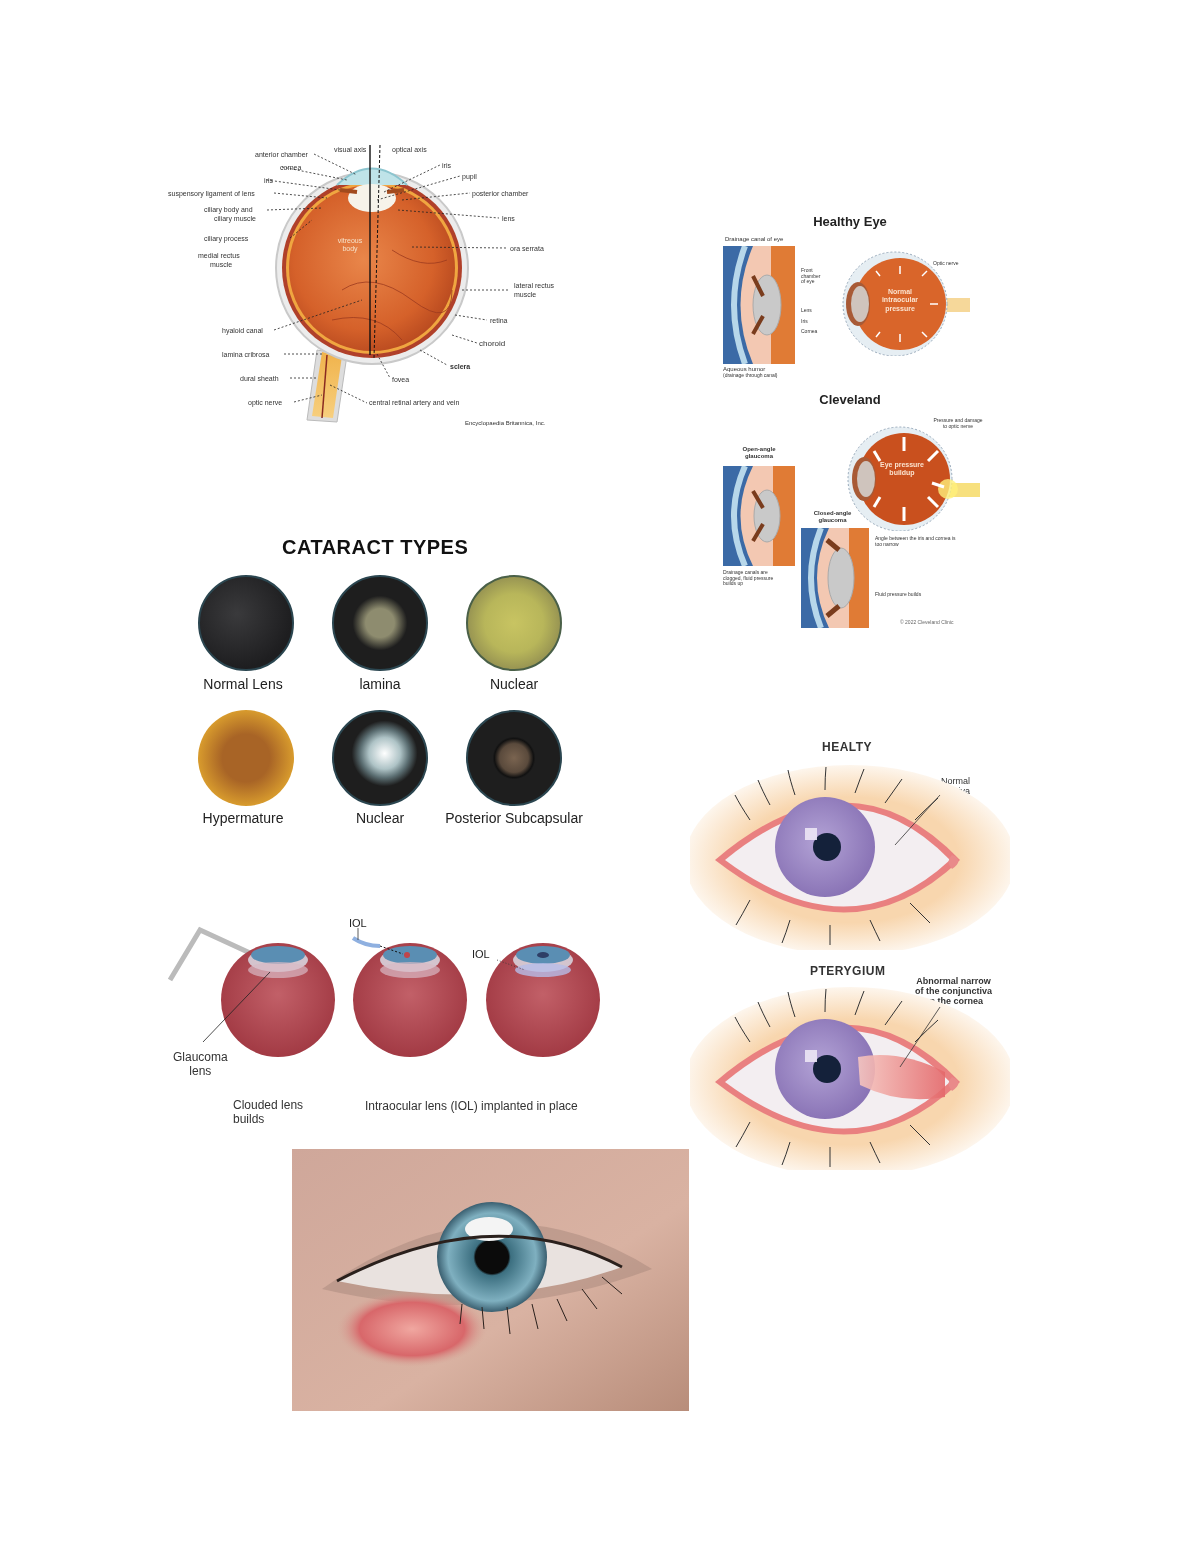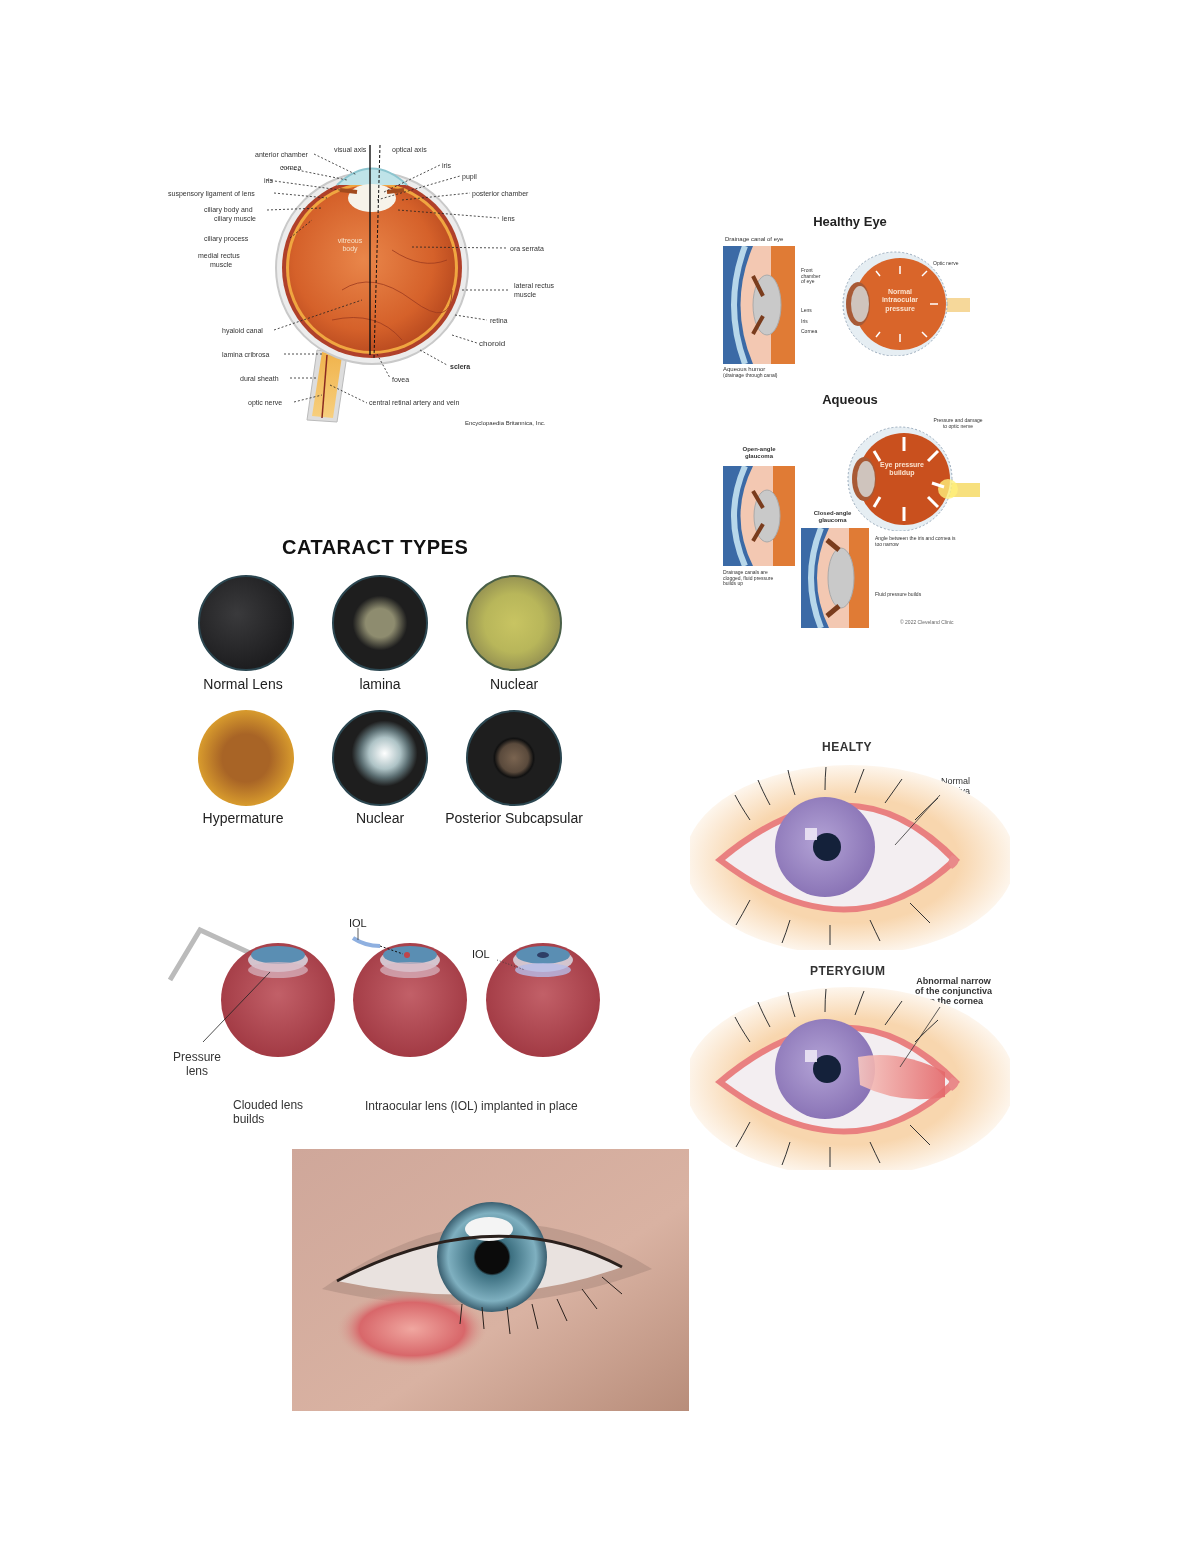--- a/index.html
+++ b/index.html
@@ -156,21 +156,21 @@
         <line x1="50" y1="86" x2="46" y2="91"></line>
     </g>
   </svg>
   <div class="abs" style="left:155px;top:82px;width:60px;text-align:center;font-size:7px;color:#fbe3cf;font-weight:bold;line-height:1.2;">Normal intraocular pressure</div>
   <div class="abs tiny" style="left:86px;top:62px;font-size:5px;width:22px;white-space:normal;">Front chamber of eye</div>
   <div class="abs tiny" style="left:86px;top:102px;font-size:5px;">Lens</div>
   <div class="abs tiny" style="left:86px;top:113px;font-size:5px;">Iris</div>
   <div class="abs tiny" style="left:86px;top:123px;font-size:5px;">Cornea</div>
   <div class="abs tiny" style="left:218px;top:55px;font-size:5px;">Optic nerve</div>
 
-  <div class="abs gtitle" style="left:85px;top:186px;width:100px;">Aqueous</div>
+  <div class="abs gtitle" style="left:85px;top:186px;width:100px;">Cleveland</div>
   <div class="abs tiny" style="left:14px;top:240px;font-size:6px;width:60px;text-align:center;white-space:normal;font-weight:bold;">Open-angle glaucoma</div>
   <svg class="abs" style="left:8px;top:260px;" width="72" height="100">
     <rect width="72" height="100" fill="#3b6aa6"></rect>
     <rect x="50" width="22" height="100" fill="#e07b35"></rect>
     <path d="M30 0 Q5 50 30 100 L50 100 L50 0 Z" fill="#f3c8b2"></path>
     <path d="M22 0 Q0 50 22 100" stroke="#b7d7ea" stroke-width="6" fill="none"></path>
     <ellipse cx="44" cy="50" rx="13" ry="26" fill="#c9c9c9" stroke="#aaa"></ellipse>
     <path d="M30 25 L40 42 M30 75 L40 58" stroke="#7a3c1d" stroke-width="4"></path>
   </svg>
   <div class="abs tiny" style="left:8px;top:364px;font-size:5px;width:62px;white-space:normal;">Drainage canals are clogged, fluid pressure builds up</div>
@@ -254,21 +254,21 @@
       <circle cx="378" cy="90" r="57" fill="url(#ball)"></circle>
       <ellipse cx="378" cy="50" rx="30" ry="12" fill="#dde3ee" opacity="0.8"></ellipse>
       <ellipse cx="378" cy="45" rx="27" ry="9" fill="#5a8eb3"></ellipse>
       <ellipse cx="378" cy="45" rx="6" ry="3" fill="#2e3e66"></ellipse>
       <ellipse cx="378" cy="60" rx="28" ry="7" fill="#b7bde8" opacity="0.8"></ellipse>
       <line x1="332" y1="50" x2="360" y2="60" stroke="#333" stroke-width="0.8" stroke-dasharray="1,2"></line>
     </g>
     <line x1="38" y1="132" x2="105" y2="62" stroke="#222" stroke-width="0.8"></line>
   </svg>
   <div class="abs" style="left:8px;top:140px;font-size:12px;color:#333;text-align:center;">
-    <div>Pressure</div>
+    <div>Glaucoma</div>
     <div>lens</div>
   </div>
   <div class="abs" style="left:184px;top:7px;font-size:11px;">IOL</div>
   <div class="abs" style="left:307px;top:38px;font-size:11px;">IOL</div>
   <div class="abs s-text" style="left:68px;top:188px;width:90px;">
     <div>Clouded lens</div>
     <div>builds</div>
   </div>
   <div class="abs s-text" style="left:200px;top:189px;width:230px;">Intraocular lens (IOL) implanted in place</div>
 </div>

